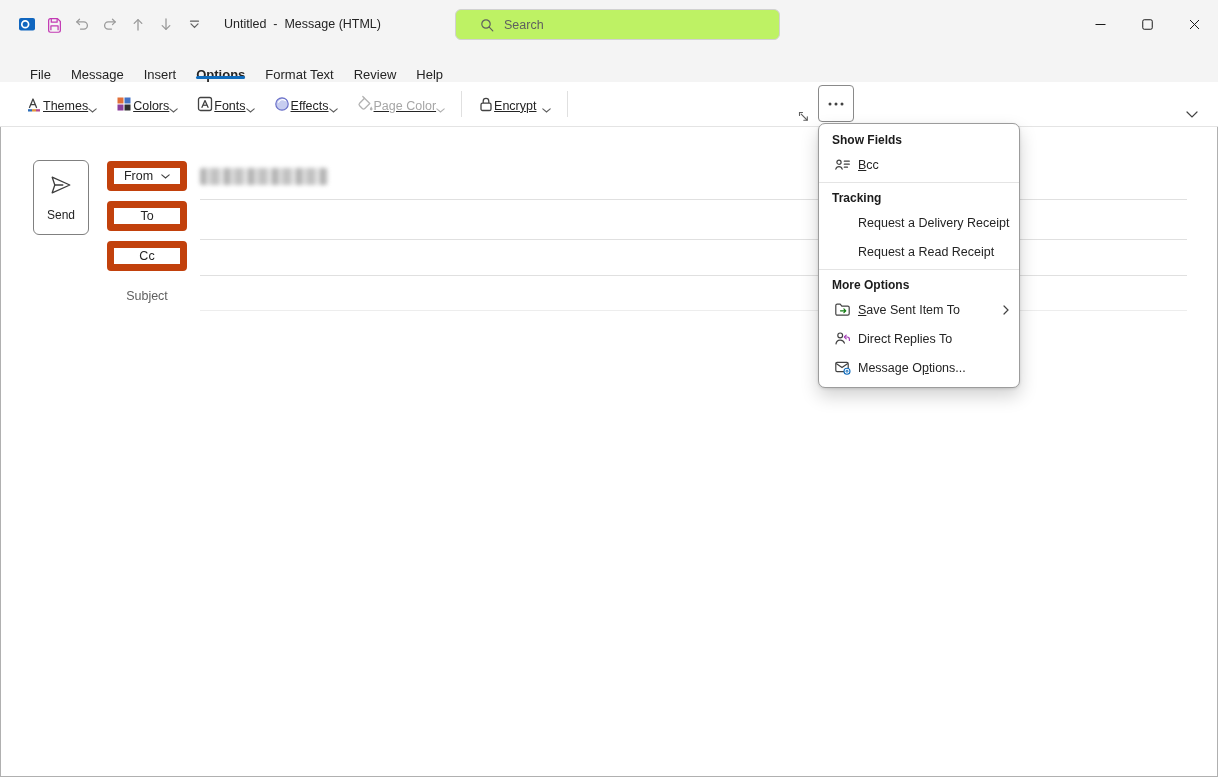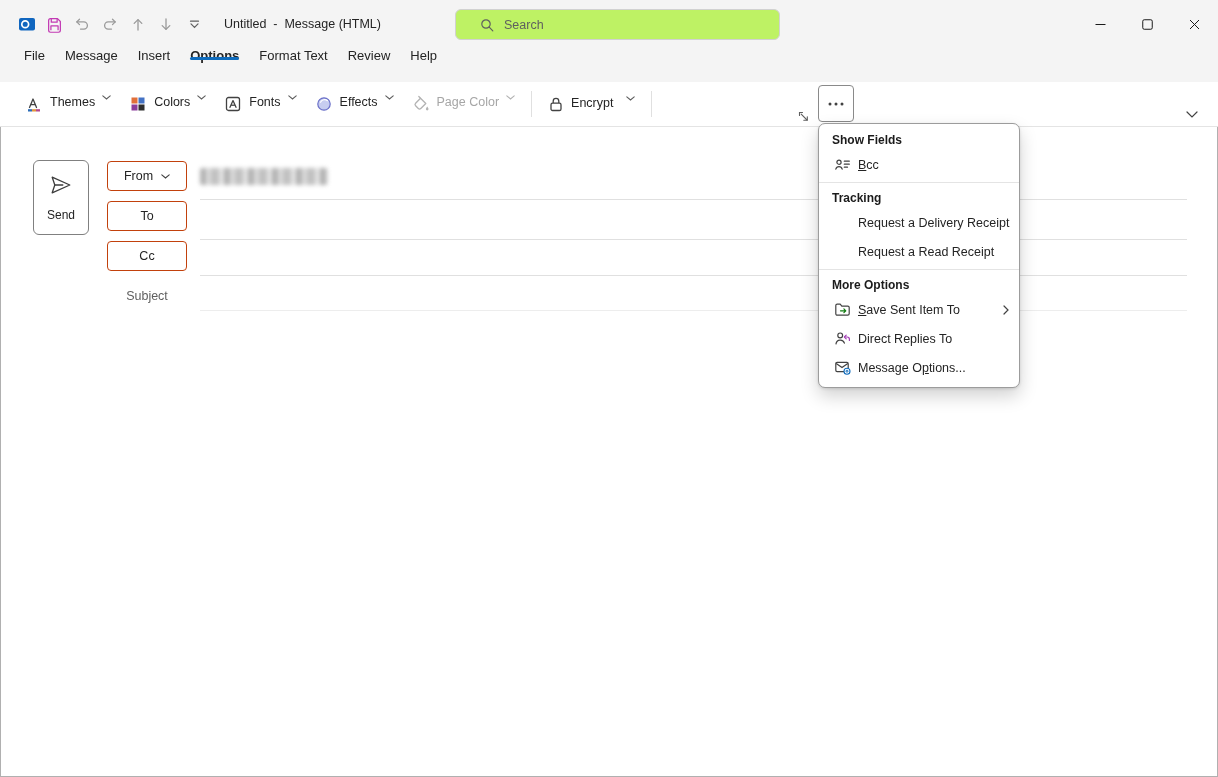--- a/index.html
+++ b/index.html
@@ -13,38 +13,38 @@
   .qbtn { width:28px; height:30px; display:flex; align-items:center; justify-content:center; border-radius:4px; }
   .qbtn.app { width:26px; }
   .title-text { margin-left:16px; font-size:12.5px; color:#242424; white-space:pre; }
   .searchbox { position:absolute; left:455px; top:9px; width:325px; height:31px; background:#bef264; border:1px solid #d1d1d1; border-radius:6px; display:flex; align-items:center; gap:10px; padding-left:24px; }
   .searchbox input { border:none; outline:none; background:transparent; flex:1; font:inherit; font-size:12.5px; color:#242424; }
   .searchbox input::placeholder { color:#5f5f5f; }
   .wc { position:absolute; right:0; top:0; height:48px; display:flex; }
   .wcbtn { width:47px; height:48px; display:flex; align-items:center; justify-content:center; }
 
   
-  .tabsbar { position:absolute; top:48px; left:0; right:0; height:34px; background:#f4f4f4; display:flex; align-items:flex-start; padding-left:14px; }
+  .tabsbar { position:absolute; top:48px; left:0; right:0; height:34px; background:#f4f4f4; display:flex; align-items:flex-end; padding-left:20px; }
   .tab { padding:0 10px; display:flex; align-items:center; font-size:13px; color:#242424; position:relative; }
   .tab.active { font-weight:600; }
   .tab.active::after { content:""; position:absolute; left:10px; right:10px; bottom:3px; height:3px; border-radius:2px; background:#0f6cbd; }
 
   
   .ribbon { position:absolute; top:82px; left:0; right:0; height:45px; background:#fff; border-bottom:1px solid #e4e4e4; display:flex; align-items:center; padding:0 16px; }
-  .rbtn { display:flex; align-items:flex-start; gap:7px; padding:7px 9px; border-radius:4px; white-space:nowrap; }
+  .rbtn { display:flex; align-items:flex-end; padding:7px 9px; border-radius:4px; white-space:nowrap;text-decoration:underline; }
   .rbtn .rlbl { font-size:12.5px; }
   .rbtn.disabled .rlbl { color:#a6a6a6; }
   .rsep { width:1px; height:26px; background:#e0e0e0; margin:0 7px; }
   .overflow-btn { position:absolute; left:818px; top:85px; width:36px; height:37px; border:1px solid #8a8a8a; border-radius:4px; background:#fff; display:flex; align-items:center; justify-content:center; z-index:5; }
   .dialog-launcher { position:absolute; left:796px; top:109px; width:14px; height:14px; display:flex; align-items:center; justify-content:center; }
   .ribbon-collapse { position:absolute; right:16px; top:104px; width:20px; height:20px; display:flex; align-items:center; justify-content:center; }
 
   
   .send-btn { position:absolute; left:33px; top:160px; width:56px; height:75px; border:1px solid #808080; border-radius:6px; background:#fff; display:flex; flex-direction:column; align-items:center; justify-content:center; gap:12px; font-size:12px; }
-  .addr-btn { position:absolute; left:107px; width:80px; height:30px; border:1px solid #c2410c; border-radius:4px; background:#fff; display:flex; align-items:center; justify-content:center; gap:8px; font-size:12.5px; }
+  .addr-btn { position:absolute; left:107px; width:80px; height:30px; border:7px solid #c2410c; border-radius:4px; background:#fff; display:flex; align-items:center; justify-content:center; gap:8px; font-size:12.5px; }
   .from-btn { top:161px; } .to-btn { top:201px; } .cc-btn { top:241px; }
   .subject-label { position:absolute; left:107px; top:289px; width:80px; text-align:center; color:#5f5f5f; font-size:12.5px; }
   .field { position:absolute; left:200px; width:987px; }
   .from-field { top:160px; height:40px; border-bottom:1px solid #e0e0e0; }
   .to-field { top:200px; height:40px; border-bottom:1px solid #e0e0e0; }
   .cc-field { top:240px; height:36px; border-bottom:1px solid #e0e0e0; }
   .subject-field { top:276px; height:35px; border-bottom:1px solid #ededed; }
   .body-field { position:absolute; left:8px; top:320px; right:8px; bottom:8px; }
   .redacted { position:absolute; left:0; top:8px; width:128px; height:17px; border-radius:2px; opacity:.8;
     background:repeating-linear-gradient(90deg,#9f9f9f 0 6px,#d2d2d2 6px 11px,#b2b2b2 11px 19px,#dedede 19px 24px);

